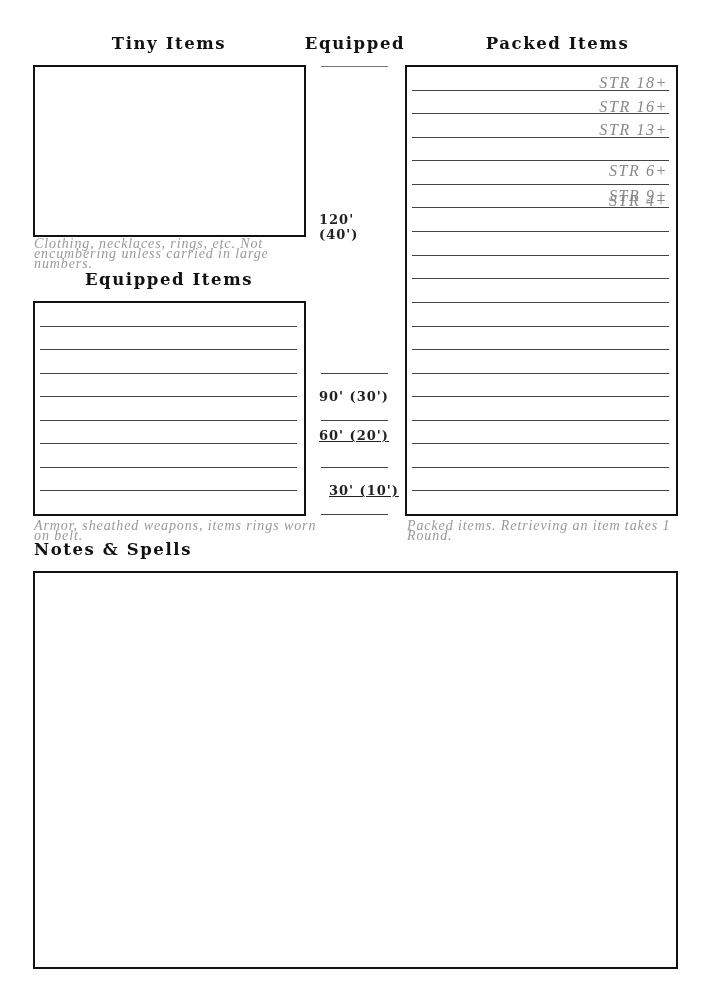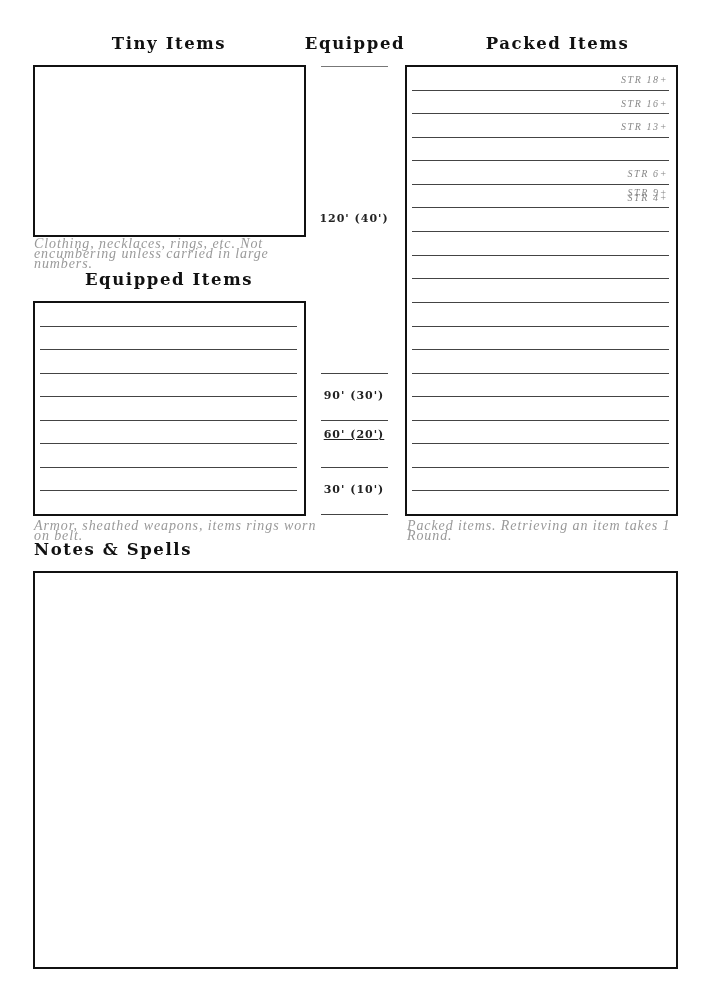--- a/index.html
+++ b/index.html
@@ -2,23 +2,23 @@
 <html><head>
 <meta charset="utf-8">
 <style>
   html, body { margin: 0; padding: 0; background: #ffffff; }
   body { width: 709px; height: 1000px; position: relative; overflow: hidden;
          font-family: "DejaVu Serif", "Liberation Serif", serif; color: #111; }
   .abs { position: absolute; }
   .heading { font-weight: bold; font-size: 16.5px; letter-spacing: 1.6px; white-space: nowrap; text-align: center; }
   .box { border: 2.5px solid #111; box-sizing: border-box; }
   .hline { position: absolute; height: 0; border-top: 1.5px solid #444; }
-  .strlabel { position: absolute; right: 8px; font-style: italic; font-size: 10px; letter-spacing: 1.6px; color: #888; font-family: "Liberation Serif", serif; }
+  .strlabel { position: absolute; right: 8px; font-style: italic; font-size: 16px; letter-spacing: 1.6px; color: #888; font-family: "Liberation Serif", serif; }
   .note { font-style: italic; font-size: 14px; letter-spacing: 0.9px; color: #999; line-height: 10px; font-family: "Liberation Serif", serif; }
-  .mv { position: absolute; width: 70px; text-align: center; font-size: 11px; font-weight: bold; letter-spacing: 1px; color: #222; font-family: "DejaVu Serif", serif; }
+  .mv { position: absolute; width: 70px; text-align: left; font-size: 13px; font-weight: bold; letter-spacing: 1px; color: #222; font-family: "DejaVu Serif", serif; }
 </style>
 </head>
 <body>
 
 <div class="abs heading" style="left:33px; width:272px; top:34px;">Tiny Items</div>
 <div class="abs heading" style="left:300px; width:110px; top:34px;">Equipped</div>
 <div class="abs heading" style="left:405px; width:305px; top:34px;">Packed Items</div>
 
 <div class="abs box" style="left:33px; top:65px; width:273px; height:172px;"></div>
 <div class="abs note" style="left:34px; top:239px; width:280px;">Clothing, necklaces, rings, etc. Not encumbering unless carried in large numbers.</div>
@@ -38,30 +38,30 @@
 <div class="abs note" style="left:34px; top:521px; width:300px;">Armor, sheathed weapons, items rings worn on belt.</div>
 
 <div>
   <div class="hline" style="left:321px; width:67px; top:66px; border-top-color:#777;"></div>
   <div class="mv" style="left:319px; top:212px;">120' (40')</div>
   <div class="hline" style="left:321px; width:67px; top:373px;"></div>
   <div class="mv" style="left:319px; top:389px;">90' (30')</div>
   <div class="hline" style="left:321px; width:67px; top:420px;"></div>
   <div class="mv" style="left:319px; top:428px;text-decoration:underline;">60' (20')</div>
   <div class="hline" style="left:321px; width:67px; top:467px;"></div>
-  <div class="mv" style="left:319px; top:483px;">30' (10')</div>
+  <div class="mv" style="left:329px; top:483px;text-decoration:underline;">30' (10')</div>
   <div class="hline" style="left:321px; width:67px; top:514px;"></div>
 </div>
 
 <div class="abs box" style="left:405px; top:65px; width:273px; height:451px;">
   <div class="strlabel" style="top:7px;">STR 18+</div>
   <div class="strlabel" style="top:31px;">STR 16+</div>
   <div class="strlabel" style="top:54px;">STR 13+</div>
   <div class="strlabel" style="top:78px;margin-top:42px;">STR 9+</div>
-  <div class="strlabel" style="top:101px;">STR 6+</div>
+  <div class="strlabel" style="top:95px;">STR 6+</div>
   <div class="strlabel" style="top:125px;">STR 4+</div>
 </div>
 <div>
   <div class="hline" style="left:412px; width:257px; top:90px;"></div>
   <div class="hline" style="left:412px; width:257px; top:113px;"></div>
   <div class="hline" style="left:412px; width:257px; top:137px;"></div>
   <div class="hline" style="left:412px; width:257px; top:160px;"></div>
   <div class="hline" style="left:412px; width:257px; top:184px;"></div>
   <div class="hline" style="left:412px; width:257px; top:207px;"></div>
   <div class="hline" style="left:412px; width:257px; top:231px;"></div>

